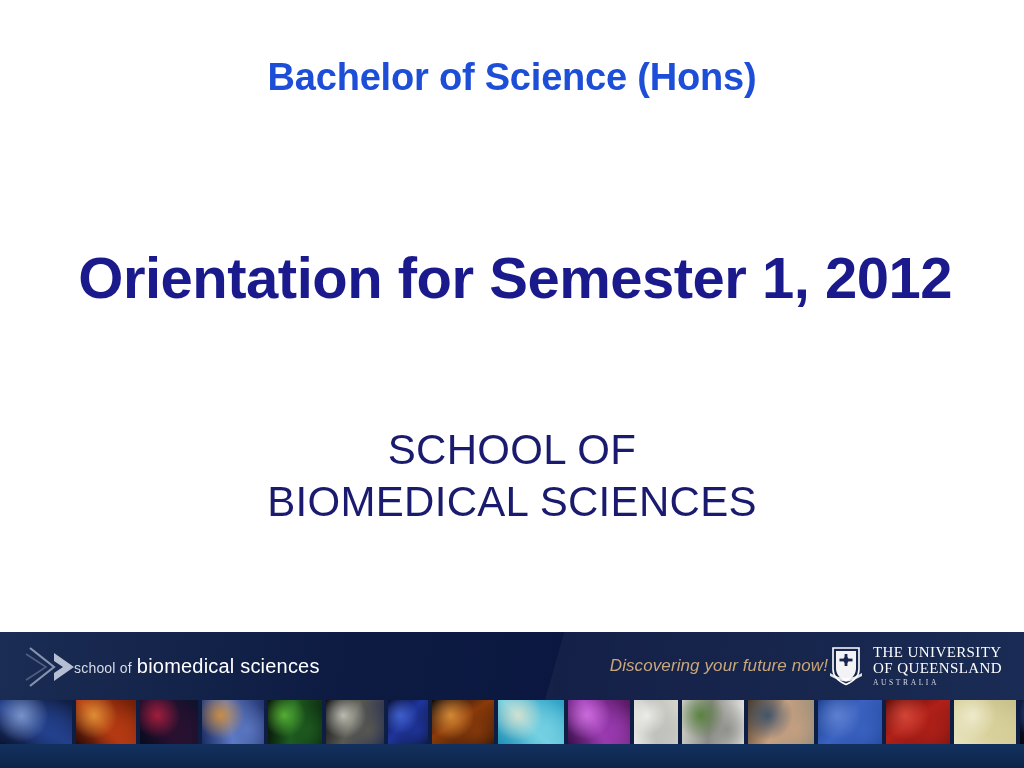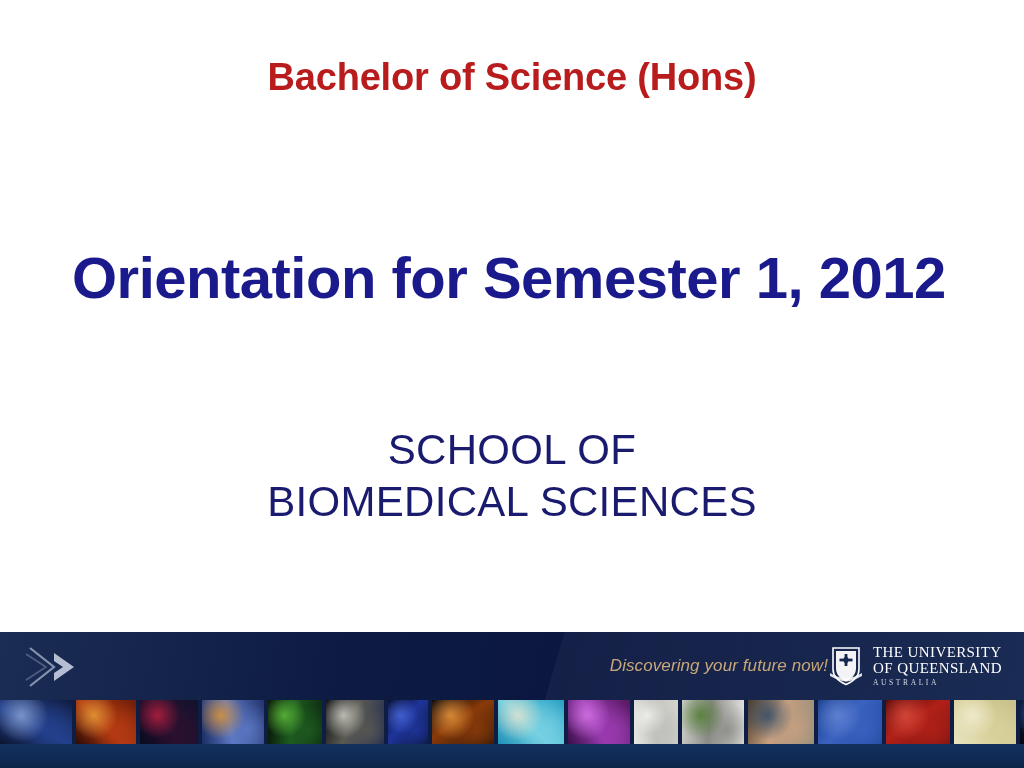--- a/index.html
+++ b/index.html
@@ -38,32 +38,32 @@
     transform: translateX(-50%);
     top: 52px;
     width: 960px;
     text-align: center;
   }
   .heading-line {
     font-family: "Liberation Sans", sans-serif;
     font-weight: bold;
     font-size: 38px;
     line-height: 50px;
-    color: #b91c1c;
+    color: #1d4ed8;
     letter-spacing: -0.2px;
     white-space: nowrap;
   }
 
   .title-block {
     position: absolute;
     left: 50%;
     transform: translateX(-50%);
     top: 243px;
     width: 880px;
-    text-align: left;
+    text-align: right;
   }
   .title-text {
     font-family: "Liberation Sans", sans-serif;
     font-weight: bold;
     font-size: 58px;
     line-height: 70px;
     color: #1a1a8c;
     letter-spacing: -0.5px;
   }
 
@@ -252,20 +252,23 @@
     <div class="banner-bar">
 
       <div class="chevrons">
         <svg width="72" height="50" viewBox="0 0 72 50" aria-hidden="true">
           <path d="M6 6 L30 25 L6 44" fill="none" stroke="#9aa6c0" stroke-width="2.2" stroke-linejoin="miter" opacity="0.85"></path>
           <path d="M2 12 L22 25 L2 38" fill="none" stroke="#7d8aa8" stroke-width="1.6" opacity="0.55"></path>
           <path d="M30 11 L50 25 L30 39 L30 31 L39 25 L30 19 Z" fill="#c3cbdd" opacity="0.92"></path>
         </svg>
       </div>
 
+      <div class="sbs-wordmark">
+        <span class="sbs-small">school of</span><span class="sbs-large">biomedical sciences</span>
+      </div>
 
       <div class="tagline">Discovering your future now!</div>
 
       <div class="uq-logo">
         <svg class="uq-crest" viewBox="0 0 36 42" aria-hidden="true">
           <path d="M5 3 H31 V24 C31 32 24 37 18 39.5 C12 37 5 32 5 24 Z" fill="none" stroke="#ffffff" stroke-width="1.6"></path>
           <path d="M8 6 H28 V23.5 C28 30 22.5 34.5 18 36.6 C13.5 34.5 8 30 8 23.5 Z" fill="#ffffff" opacity="0.95"></path>
           <path d="M18 10 L21.2 15 L18 20 L14.8 15 Z" fill="#13234d"></path>
           <rect x="11.5" y="13.6" width="13" height="2.8" fill="#13234d"></rect>
           <rect x="16.6" y="9" width="2.8" height="12" fill="#13234d"></rect>

